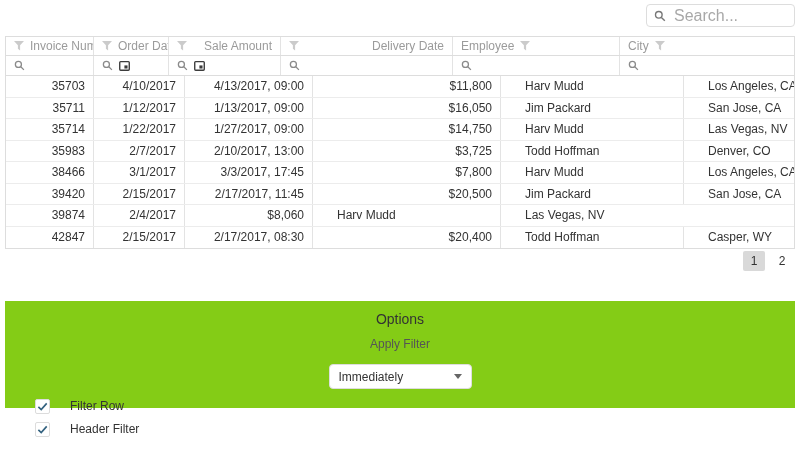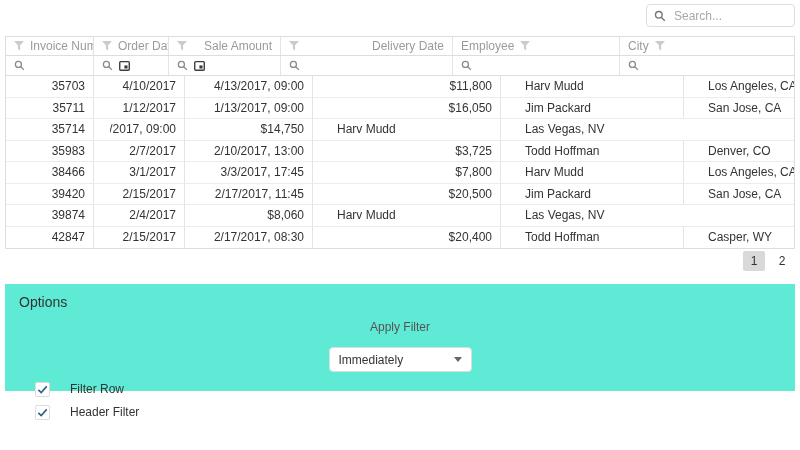--- a/index.html
+++ b/index.html
@@ -4,21 +4,21 @@
 <style>
   html,body{margin:0;padding:0;background:#fff;}
   .stage{position:relative;width:800px;height:450px;overflow:hidden;background:#fff;
          font-family:"Liberation Sans","DejaVu Sans",sans-serif;font-size:12px;color:#333;}
 
   
   .search-box{position:absolute;left:646px;top:4px;width:149px;height:23px;box-sizing:border-box;
               border:1px solid #ddd;border-radius:4px;background:#fff;display:flex;align-items:center;
               padding:0 7px;gap:6px;}
   .search-box .icn{display:flex;align-items:center;color:#777;}
-  .search-box input{border:none;outline:none;flex:1;min-width:0;font:inherit;font-size:12px;color:#7f1d1d;background:transparent;}
+  .search-box input{border:none;outline:none;flex:1;min-width:0;font:inherit;font-size:16px;color:#7f1d1d;background:transparent;}
   .search-box input::placeholder{color:#a8a8a8;}
 
   
   .grid{position:absolute;left:5px;top:36px;width:790px;box-sizing:border-box;
         border:1px solid #ddd;background:#fff;}
   .grid-row{display:grid;grid-template-columns:88px 75px 112px 172px 167px 1fr;}
   .hdr-row{height:18px;border-bottom:1px solid #ddd;}
   .flt-row{height:19px;border-bottom:1px solid #ddd;}
   .data-row{height:21.5px;border-bottom:1px solid #ececec;box-sizing:border-box;gap:16px;}
   .data-row:last-child{border-bottom:none;}
@@ -33,22 +33,22 @@
   .data-cell.a-right{justify-content:flex-end;}
   .icn{display:inline-flex;align-items:center;justify-content:center;}
 
   
   .pager{position:absolute;top:251px;right:7px;display:flex;gap:6px;}
   .page{min-width:18px;height:20px;display:flex;align-items:center;justify-content:center;
         font-size:12px;color:#333;cursor:default;padding:0 2px;}
   .page.selected{background:#d9d9d9;border-radius:2px;}
 
   
-  .options{position:absolute;left:5px;top:284px;width:790px;height:107px;box-sizing:border-box;
-           background:#5eead4;padding:10px 14px;}
+  .options{position:absolute;left:5px;top:301px;width:790px;height:107px;box-sizing:border-box;
+           background:#84cc16;padding:10px 14px;text-align:center;}
   .opt-title{font-size:14px;color:#333;margin-bottom:10px;}
   .apply-row{display:flex;align-items:center;gap:13px;margin-bottom:9px;flex-direction:column;}
   .apply-label{color:#555;}
   .select{width:143px;height:25px;box-sizing:border-box;background:#fff;border:1px solid #ddd;border-radius:4px;
           display:flex;align-items:center;justify-content:space-between;padding:0 9px;color:#333;}
   .arr{width:0;height:0;border-left:4px solid transparent;border-right:4px solid transparent;border-top:5px solid #666;}
   .check-row{display:flex;align-items:center;gap:20px;margin-bottom:7px;height:16px;padding-left:16px;}
   .cb{width:15px;height:15px;box-sizing:border-box;border:1px solid #dcdcdc;border-radius:2px;background:#fff;
       display:flex;align-items:center;justify-content:center;flex:none;}
 </style>
@@ -192,20 +192,21 @@
         <div class="grid-row data-row">
           <div class="cell data-cell a-right">35711</div>
           <div class="cell data-cell a-right">1/12/2017</div>
           <div class="cell data-cell a-right">1/13/2017, 09:00</div>
           <div class="cell data-cell a-right">$16,050</div>
           <div class="cell data-cell a-left">Jim Packard</div>
           <div class="cell data-cell a-left">San Jose, CA</div>
         </div>
         <div class="grid-row data-row">
           <div class="cell data-cell a-right">35714</div>
+          <div class="cell data-cell a-right">1/22/2017</div>
           <div class="cell data-cell a-right">1/27/2017, 09:00</div>
           <div class="cell data-cell a-right">$14,750</div>
           <div class="cell data-cell a-left">Harv Mudd</div>
           <div class="cell data-cell a-left">Las Vegas, NV</div>
         </div>
         <div class="grid-row data-row">
           <div class="cell data-cell a-right">35983</div>
           <div class="cell data-cell a-right">2/7/2017</div>
           <div class="cell data-cell a-right">2/10/2017, 13:00</div>
           <div class="cell data-cell a-right">$3,725</div>

